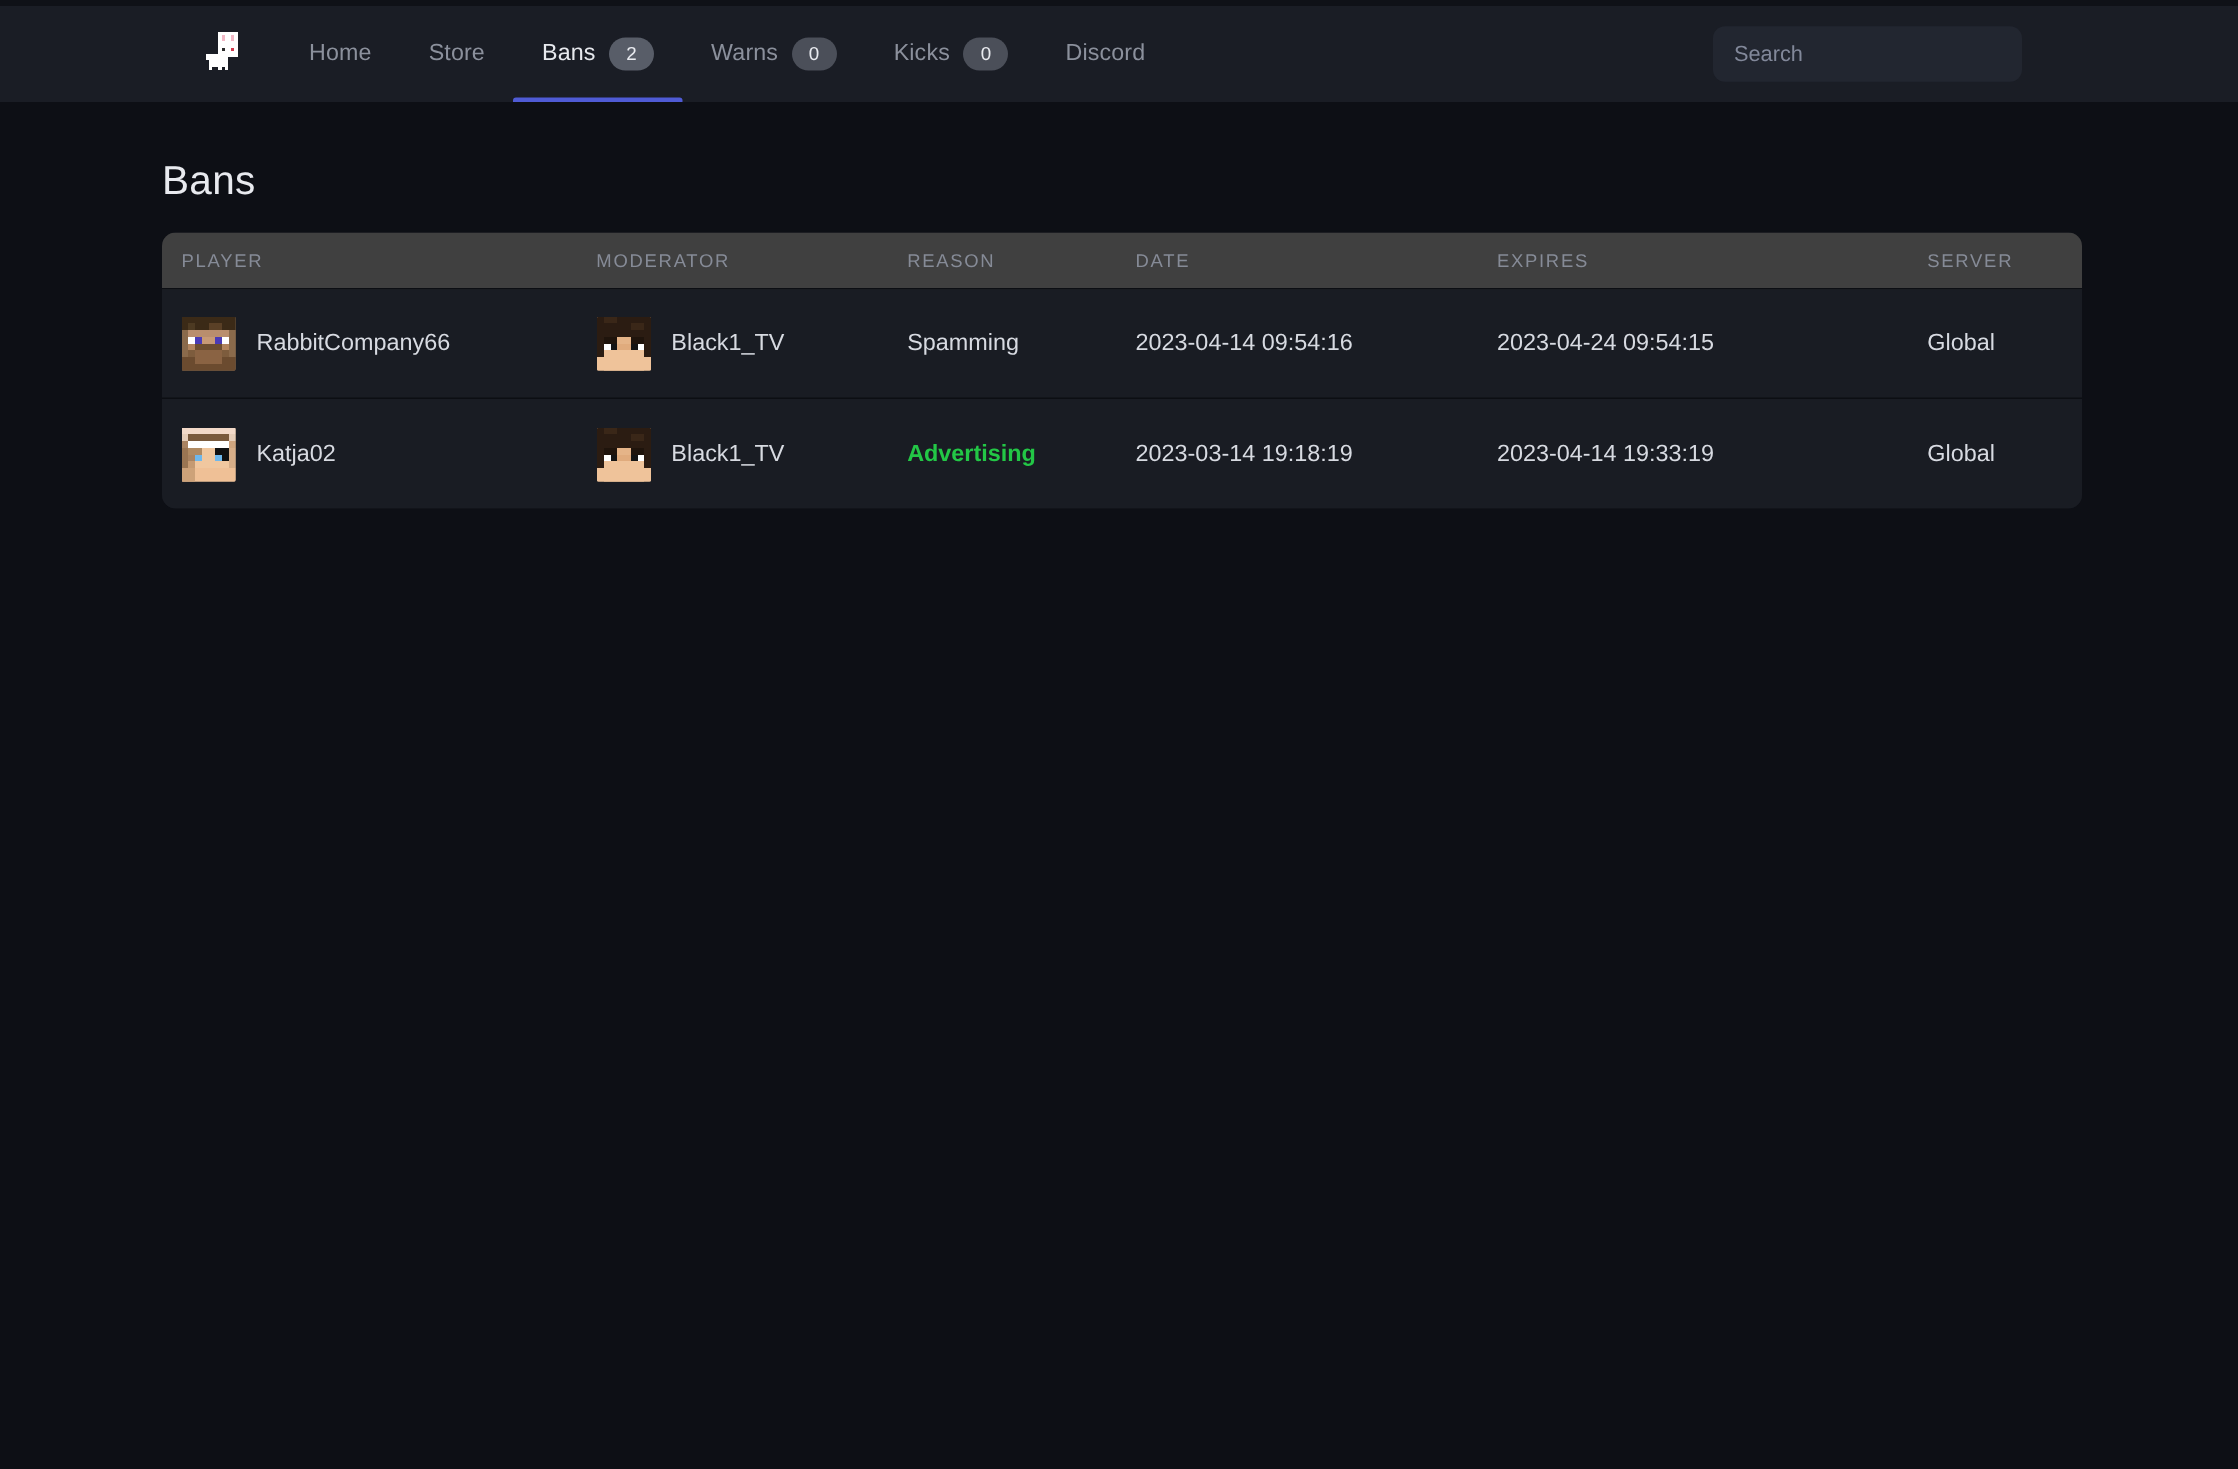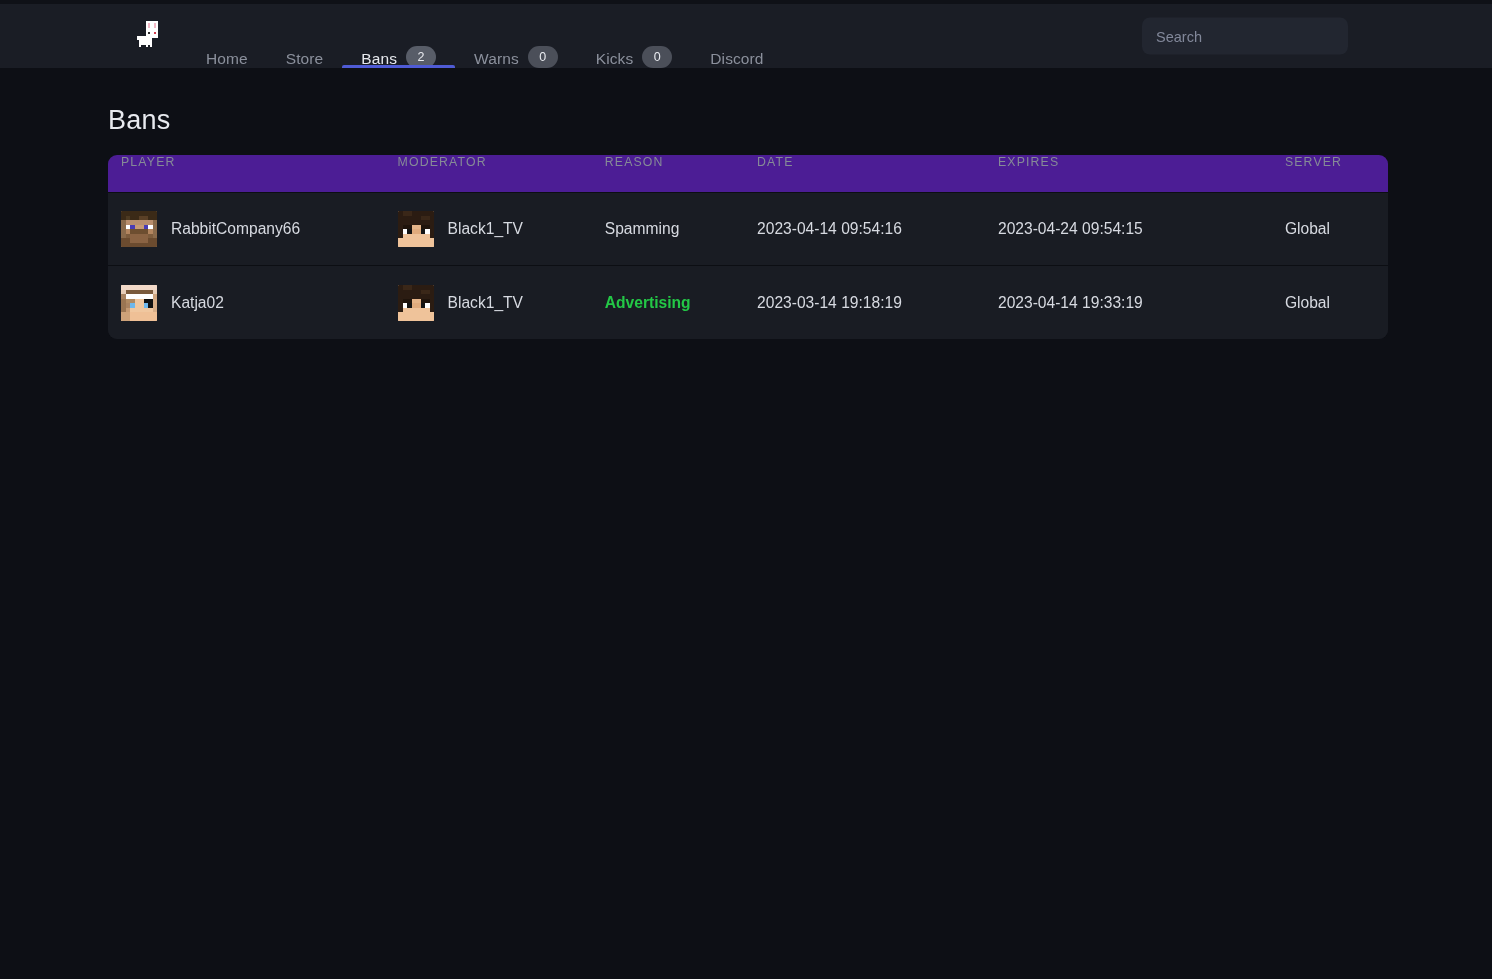--- a/index.html
+++ b/index.html
@@ -42,21 +42,21 @@
     height: 34px;
     display: block;
     margin-right: 18px;
     image-rendering: pixelated;
   }
 
   .nav-items { display: flex; align-items: stretch; height: 64px; }
 
   .nav-item {
     display: flex;
-    align-items: flex-end;
+    align-items: center;
     gap: 9px;
     padding: 0 19px;
     height: 64px;
     cursor: pointer;
     position: relative;
     font-size: 15.5px;
     color: #8b909c;
     letter-spacing: 0.1px;
     user-select: none;
   }
@@ -127,22 +127,23 @@
   
   .table {
     width: 1280px;
     border-radius: 9px;
     overflow: hidden;
     background: #14171d;
   }
 
   .thead {
     display: flex;
+    align-items: center;
     height: 38px;
-    background: #4c1d95;
+    background: #404040;
     border-bottom: 1px solid #0c0e13;
   }
 
   .th {
     color: #868b97;
     font-size: 12.3px;
     letter-spacing: 1.15px;
     text-transform: uppercase;
     white-space: nowrap;
   }

